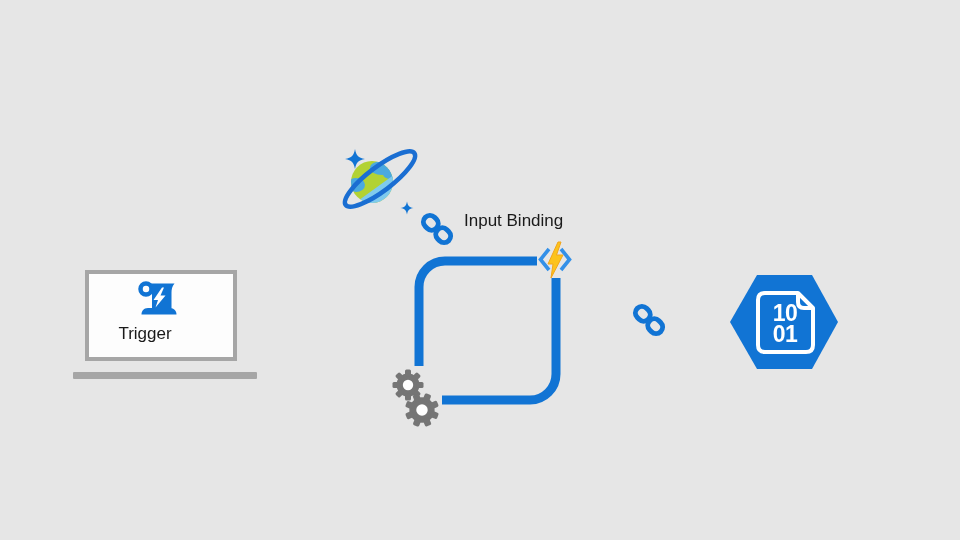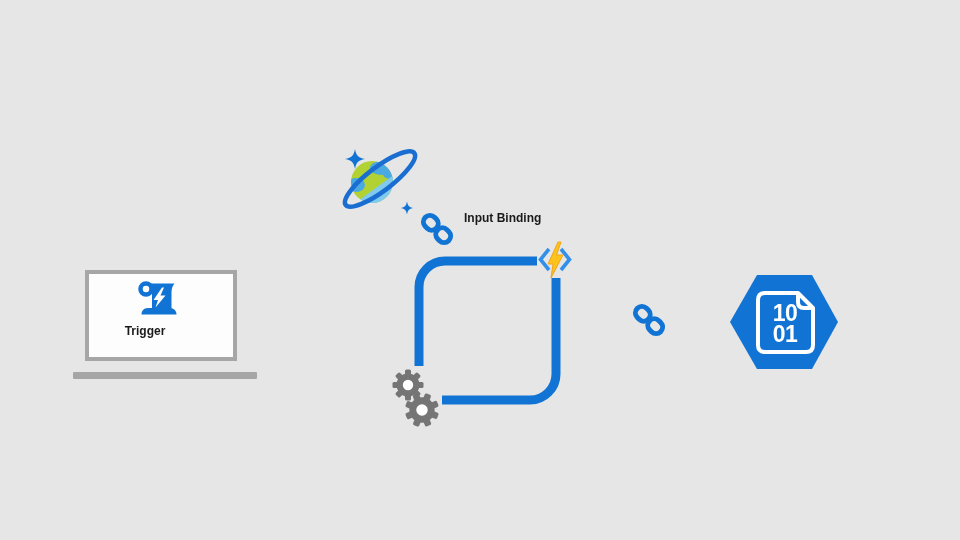--- a/index.html
+++ b/index.html
@@ -7,22 +7,22 @@
     position:relative;
     width:960px;height:540px;
     overflow:hidden;
     background:var(--canvas-bg,#e6e6e6);
     font-family:"Liberation Sans",sans-serif;
   }
   .abs{position:absolute;}
   svg{overflow:visible;display:block;}
 
   .label{
-    font-size:12px;
-    font-weight:700;
+    font-size:17px;
+    font-weight:400;
     color:var(--label-text,#1a1a1a);
     white-space:nowrap;
   }
 
   
   .laptop-screen{
     left:85px;top:270px;width:152px;height:91px;
     box-sizing:border-box;
     border:4px solid var(--laptop-gray,#a6a6a6);
     background:var(--laptop-fill,#fdfdfd);

